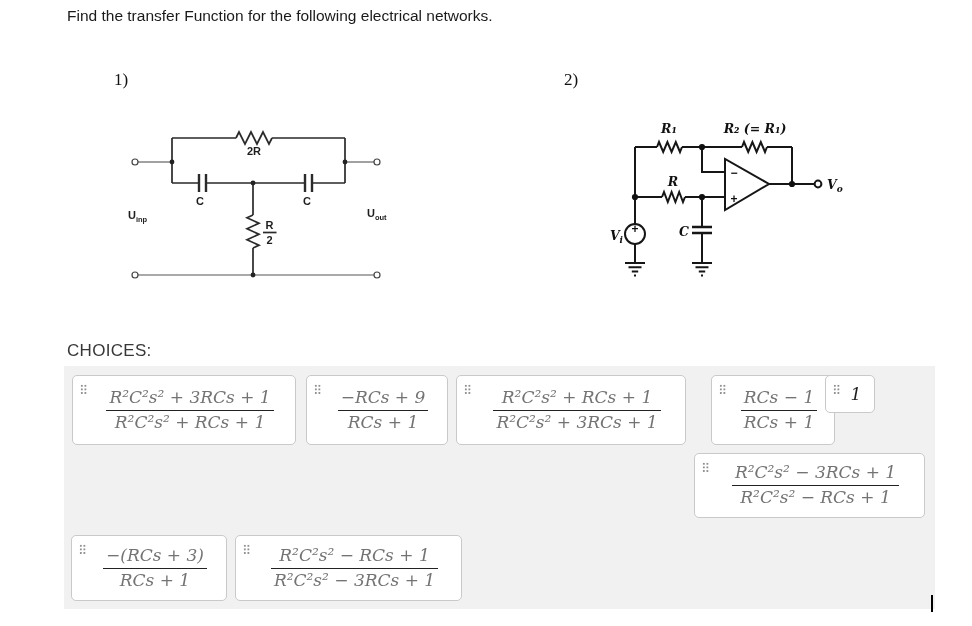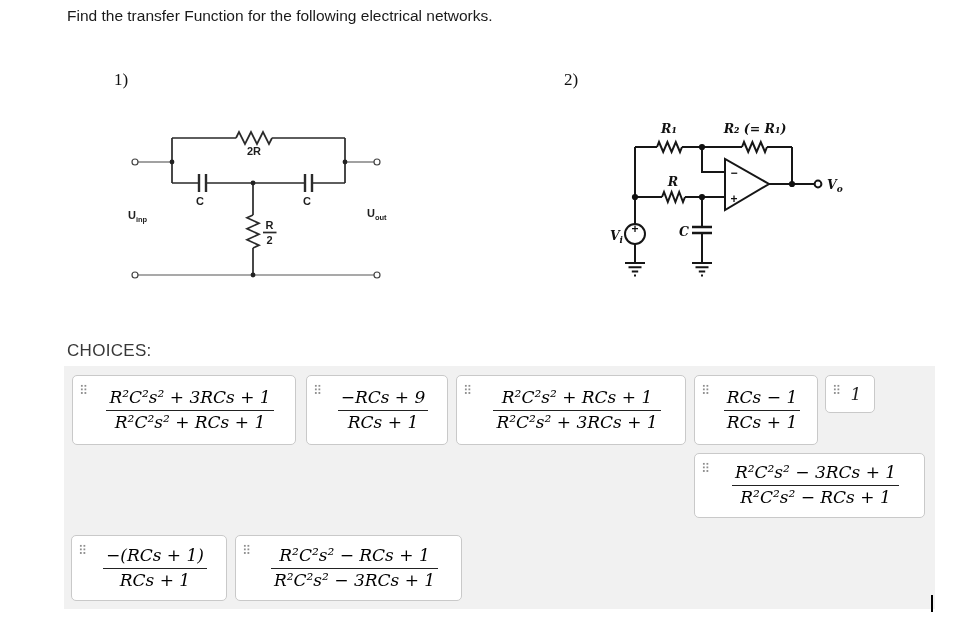--- a/index.html
+++ b/index.html
@@ -29,21 +29,21 @@
   .c2 .sub{font-size:9px;}
   .c2 .sign{font-family:"Liberation Sans",sans-serif;font-style:normal;font-size:12px;}
   .choices-heading{position:absolute;left:67px;top:341px;font-size:17px;color:#383838;letter-spacing:.3px;}
   .panel{position:absolute;left:64px;top:366px;width:871px;height:243px;background:#f1f1f1;}
   .choice{position:absolute;background:#fff;border:1px solid #c9c9c9;border-radius:5px;
           display:flex;align-items:center;justify-content:center;box-sizing:border-box;}
   .grip{position:absolute;top:8px;left:7px;width:8px;height:11px;
         background-image:radial-gradient(#8d8d8d 1px,transparent 1.2px);
         background-size:3.6px 3.6px;}
   .frac{display:inline-flex;flex-direction:column;font-family:"DejaVu Serif",serif;font-style:italic;
-        font-size:17px;color:#000000;text-align:center;margin-left:12px;line-height:1.15;}
+        font-size:17px;color:#737373;text-align:center;margin-left:12px;line-height:1.15;}
   .num{padding:0 3px 2px;border-bottom:1.5px solid #222;}
   .den{padding:2px 3px 0;}
   .val{font-family:"DejaVu Serif",serif;font-style:italic;font-size:17px;color:#1c1c1c;margin-left:12px;}
   .cursor{position:absolute;left:931px;top:595px;width:2px;height:17px;background:#000;}
 </style>
 </head>
 <body>
 
 <div class="page">
 
@@ -135,21 +135,21 @@
       <span class="den">RCs + 1</span>
     </span>
   </div>
   <div class="choice" style="left:456px;top:375px;width:230px;height:70px">
     <span class="grip"></span>
     <span class="frac">
       <span class="num">R²C²s² + RCs + 1</span>
       <span class="den">R²C²s² + 3RCs + 1</span>
     </span>
   </div>
-  <div class="choice" style="left:694px;top:375px;width:124px;height:70px">
+  <div class="choice" style="left:711px;top:375px;width:124px;height:70px">
     <span class="grip"></span>
     <span class="frac">
       <span class="num">RCs − 1</span>
       <span class="den">RCs + 1</span>
     </span>
   </div>
   <div class="choice" style="left:825px;top:375px;width:50px;height:38px">
     <span class="grip"></span>
     <span class="val">1</span>
   </div>
@@ -158,21 +158,21 @@
     <span class="grip"></span>
     <span class="frac">
       <span class="num">R²C²s² − 3RCs + 1</span>
       <span class="den">R²C²s² − RCs + 1</span>
     </span>
   </div>
 
   <div class="choice" style="left:71px;top:535px;width:156px;height:66px">
     <span class="grip"></span>
     <span class="frac">
-      <span class="num">−(RCs + 1)</span>
+      <span class="num">−(RCs + 3)</span>
       <span class="den">RCs + 1</span>
     </span>
   </div>
   <div class="choice" style="left:235px;top:535px;width:227px;height:66px">
     <span class="grip"></span>
     <span class="frac">
       <span class="num">R²C²s² − RCs + 1</span>
       <span class="den">R²C²s² − 3RCs + 1</span>
     </span>
   </div>

